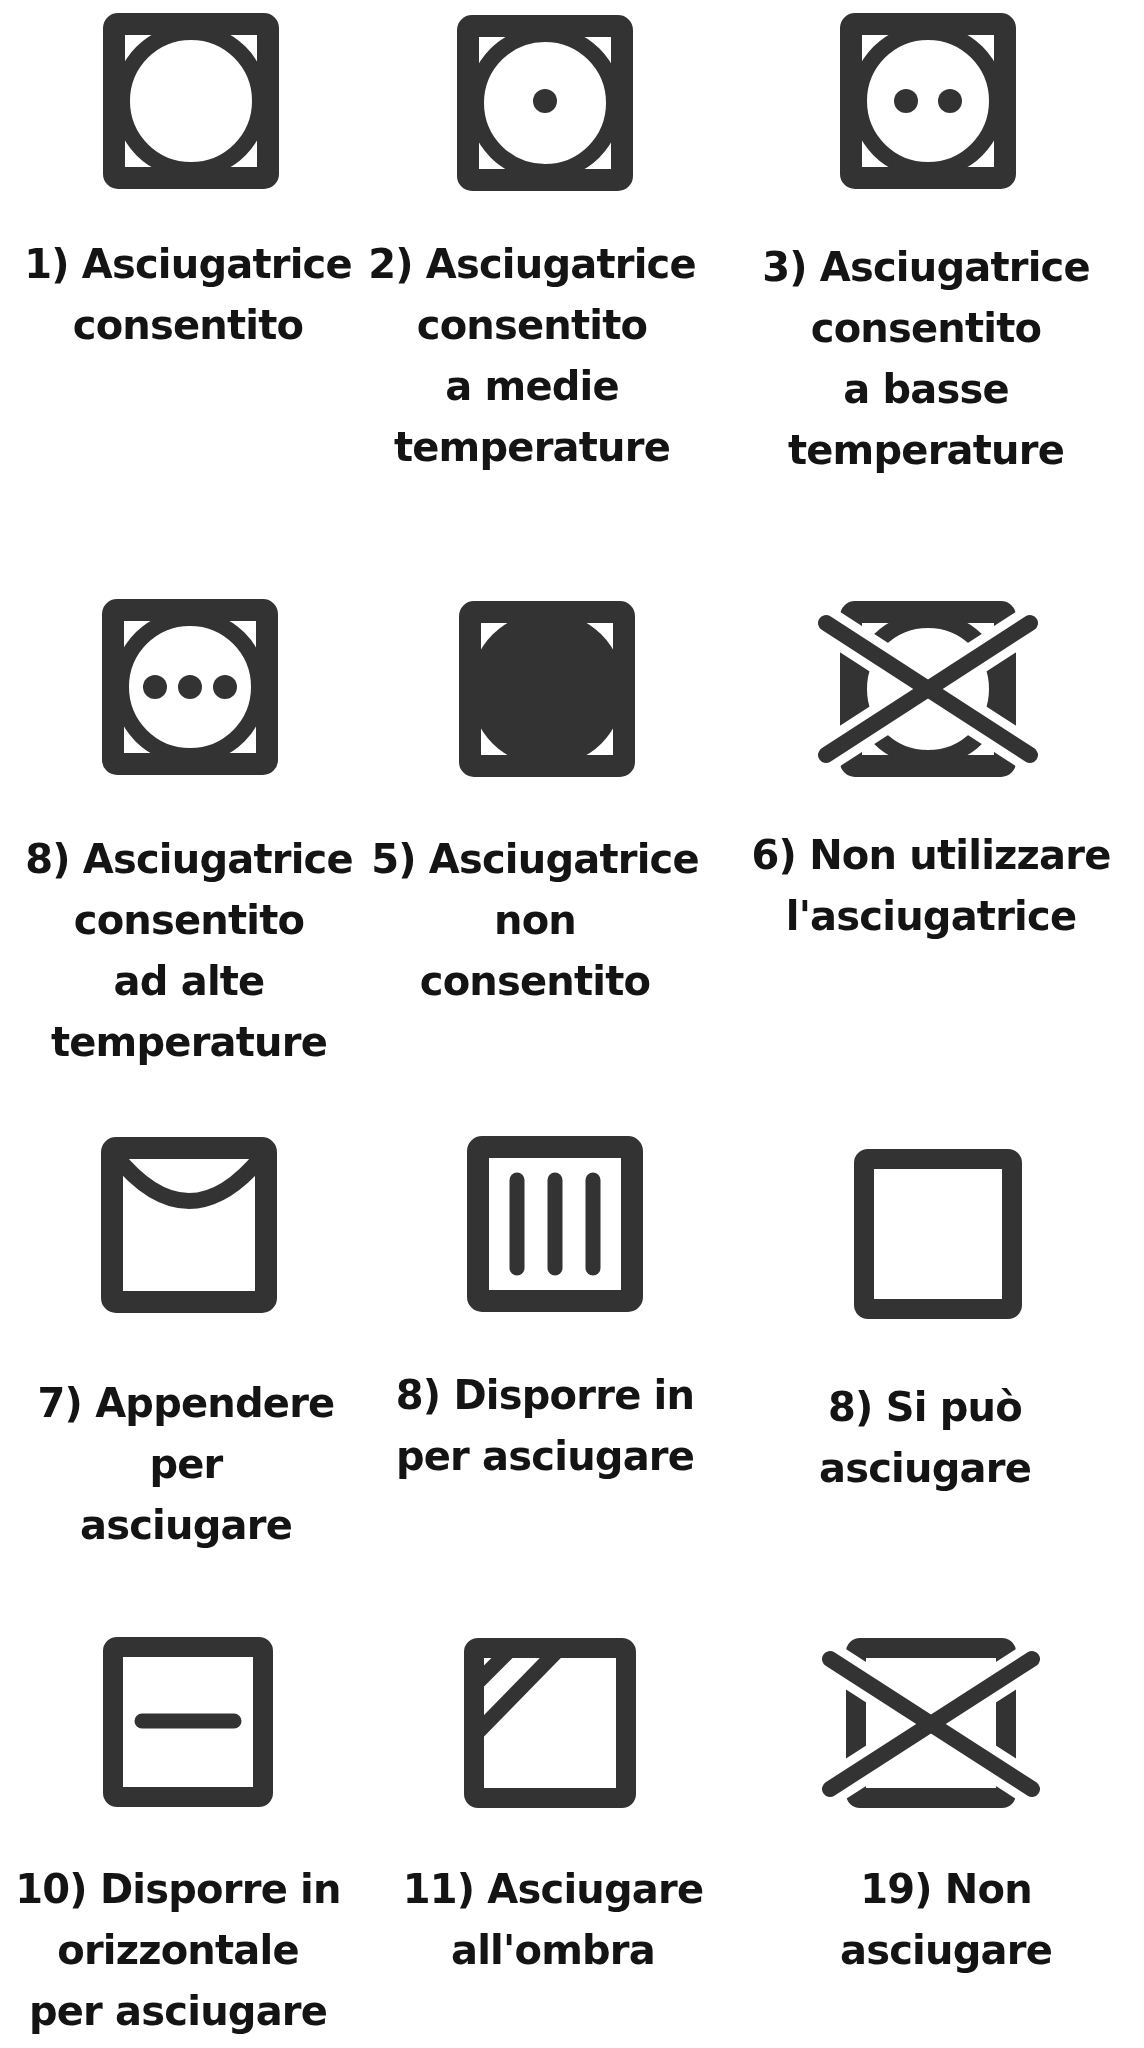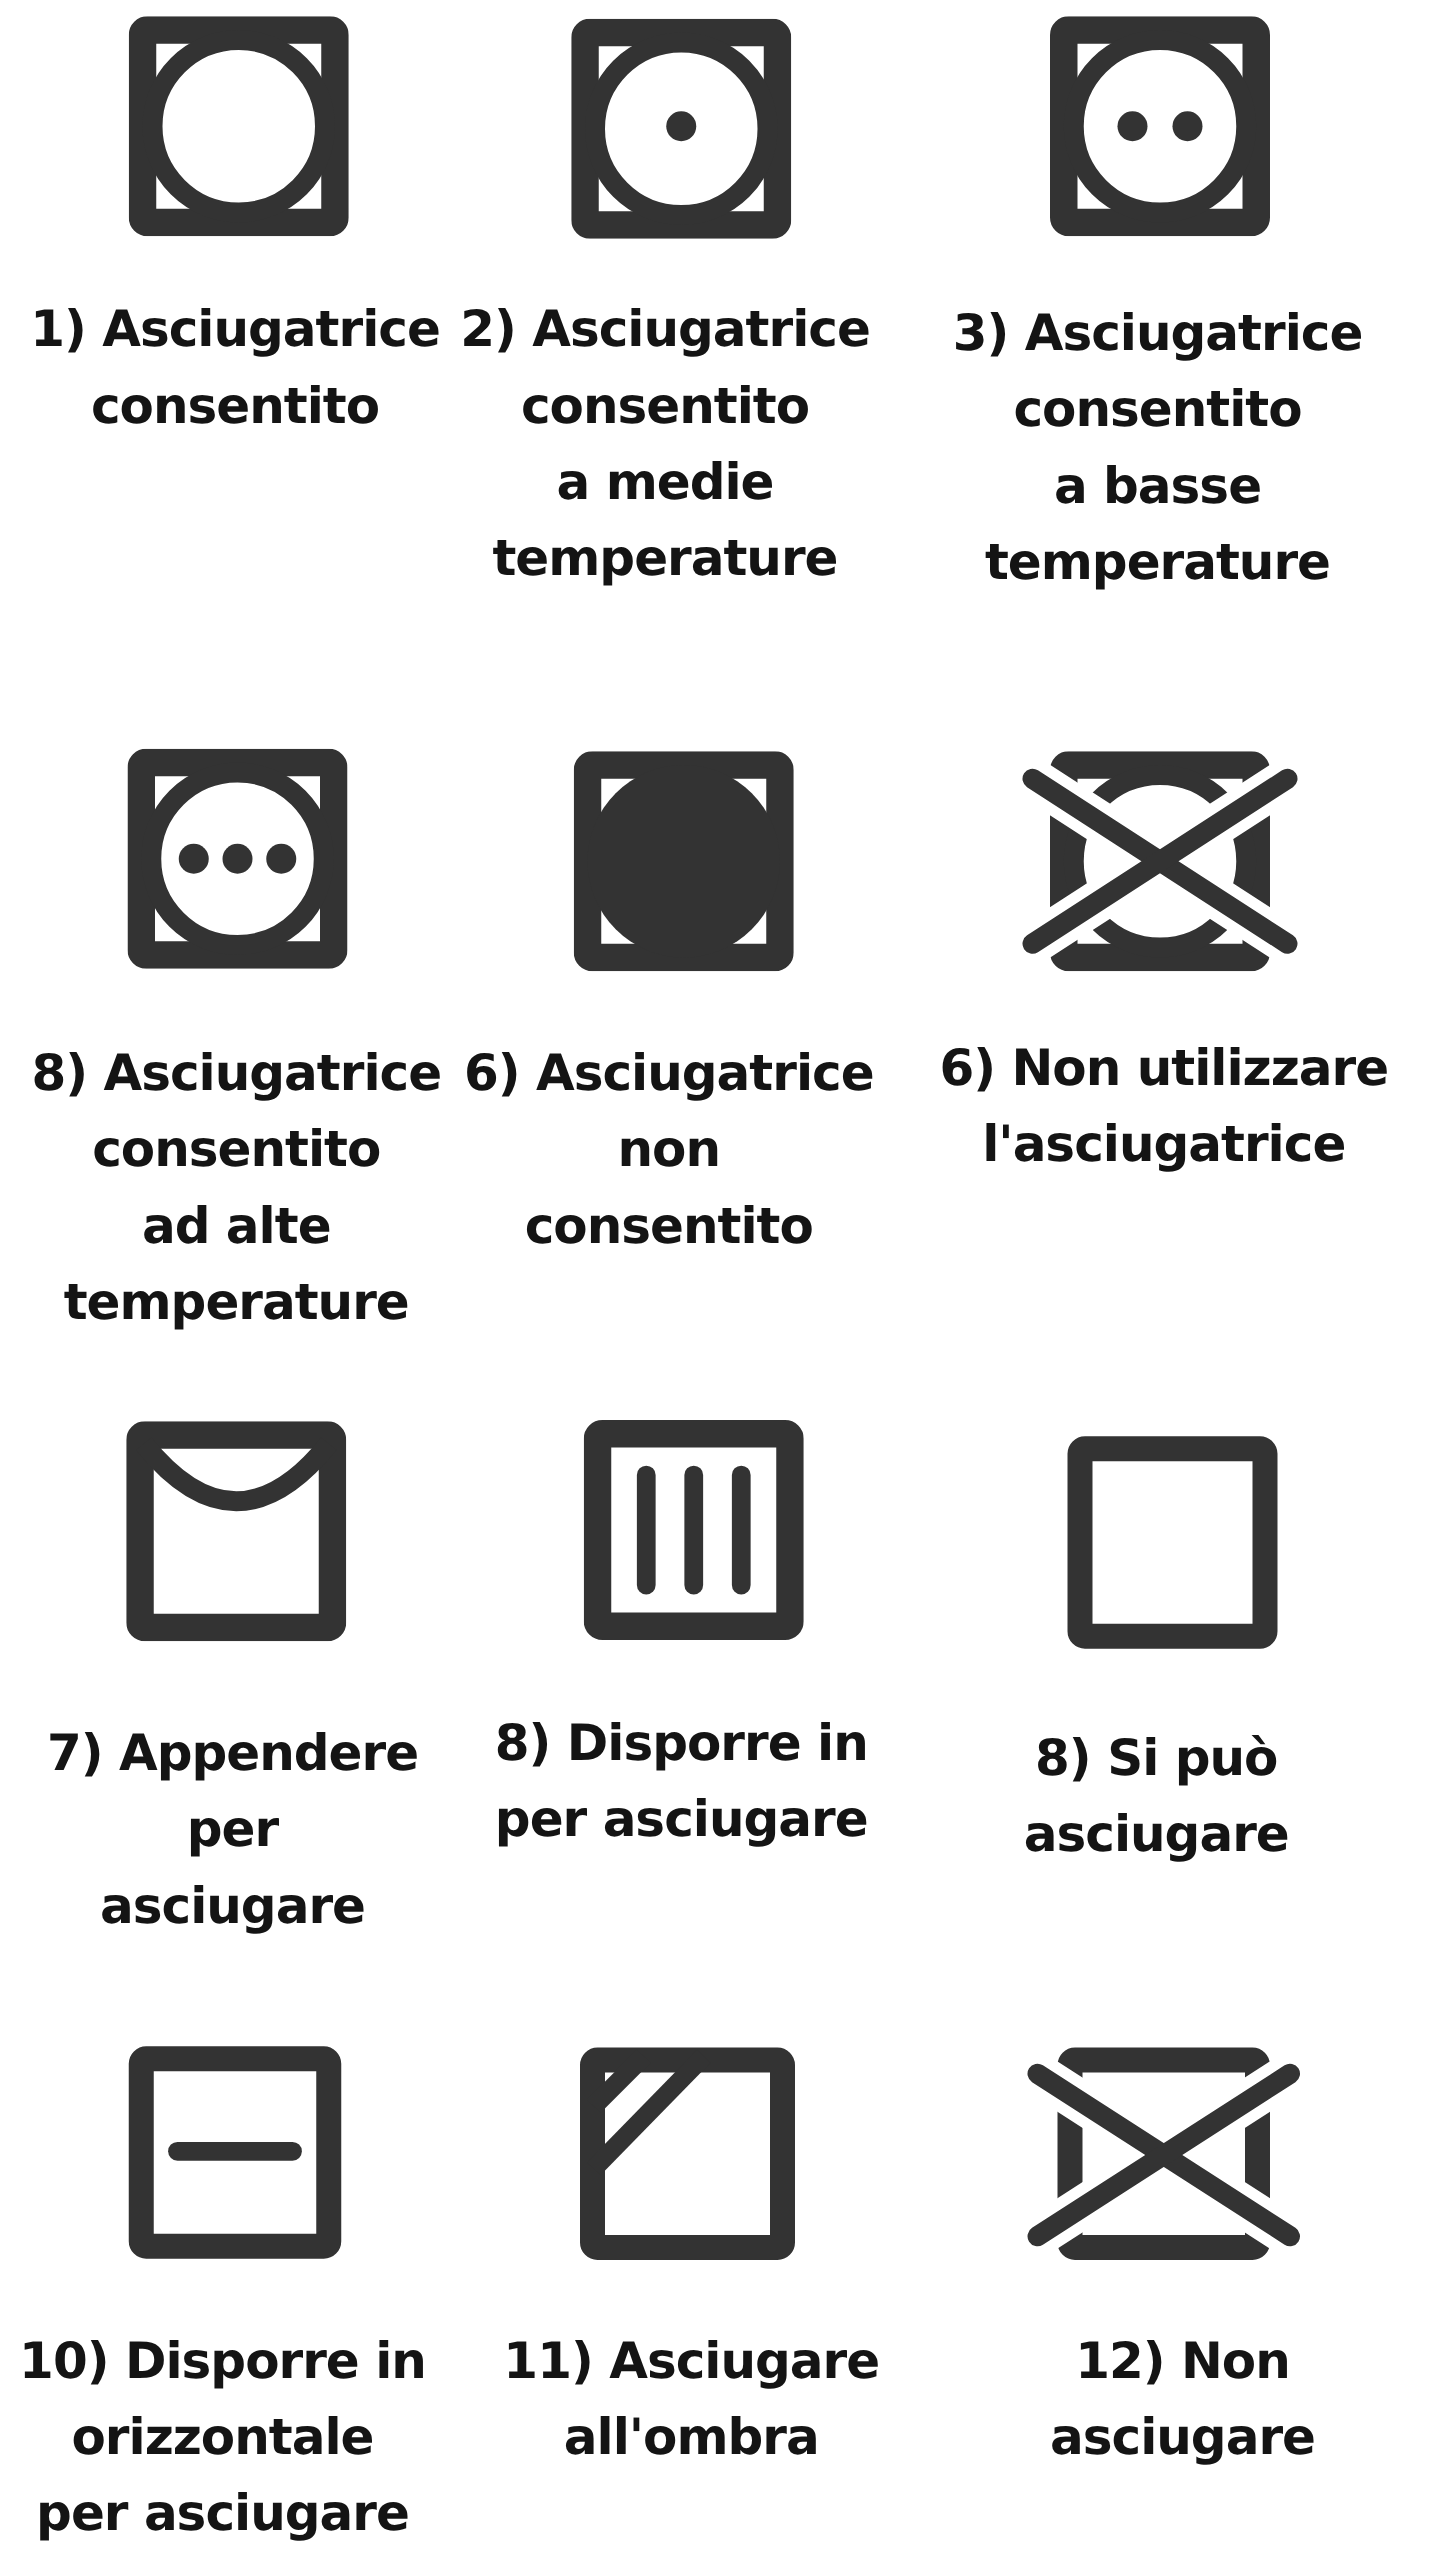--- a/index.html
+++ b/index.html
@@ -98,21 +98,21 @@
   <span>temperature</span>
 </div>
 
 <div class="icon" style="left:459px; top:601px;">
   <svg viewBox="0 0 176 176">
     <rect x="11" y="11" width="154" height="154" rx="4" fill="none" stroke="#333333" stroke-width="22"></rect>
     <circle cx="88" cy="88" r="77" fill="#333333"></circle>
   </svg>
 </div>
 <div class="label" style="left:345px; top:829px;">
-  <span>6) Asciugatrice</span>
+  <span>5) Asciugatrice</span>
   <span>non</span>
   <span>consentito</span>
 </div>
 
 <div class="icon" style="left:812px; top:601px; width:232px;">
   <svg viewBox="0 0 232 176">
     <g transform="translate(28,0)">
       <rect x="11" y="11" width="154" height="154" rx="4" fill="none" stroke="#333333" stroke-width="22"></rect>
       <circle cx="88" cy="88" r="69" fill="#ffffff" stroke="#333333" stroke-width="16"></circle>
     </g>
@@ -191,15 +191,15 @@
     <g transform="translate(27,0)">
       <rect x="11" y="11" width="150" height="150" rx="4" fill="none" stroke="#333333" stroke-width="20"></rect>
     </g>
     <line x1="12" y1="22" x2="214" y2="152" stroke="#ffffff" stroke-width="34" stroke-linecap="round"></line>
     <line x1="12" y1="152" x2="214" y2="22" stroke="#ffffff" stroke-width="34" stroke-linecap="round"></line>
     <line x1="12" y1="22" x2="214" y2="152" stroke="#333333" stroke-width="16" stroke-linecap="round"></line>
     <line x1="12" y1="152" x2="214" y2="22" stroke="#333333" stroke-width="16" stroke-linecap="round"></line>
   </svg>
 </div>
 <div class="label" style="left:756px; top:1859px;">
-  <span>12) Non</span>
+  <span>19) Non</span>
   <span>asciugare</span>
 </div>
 
 </body></html>

